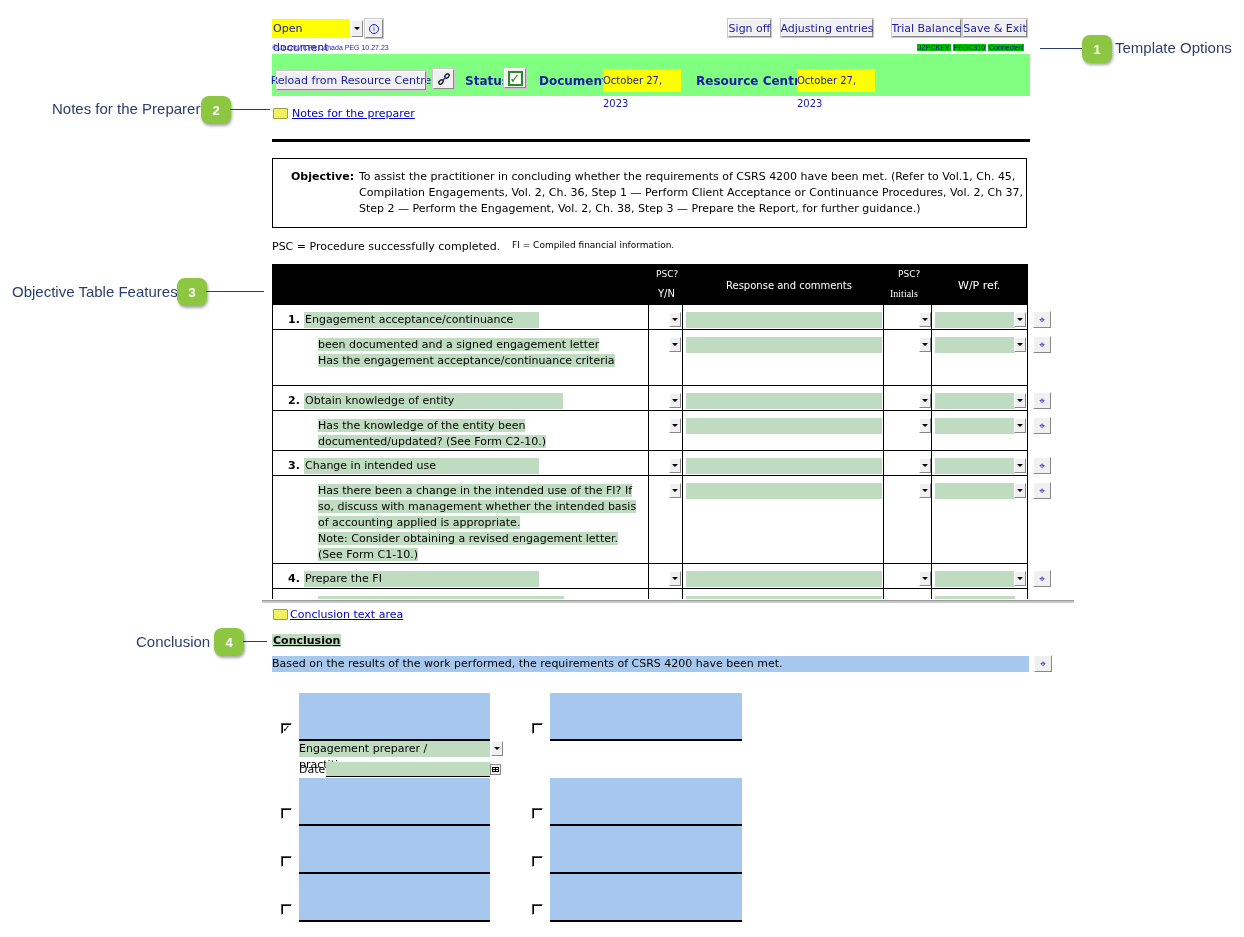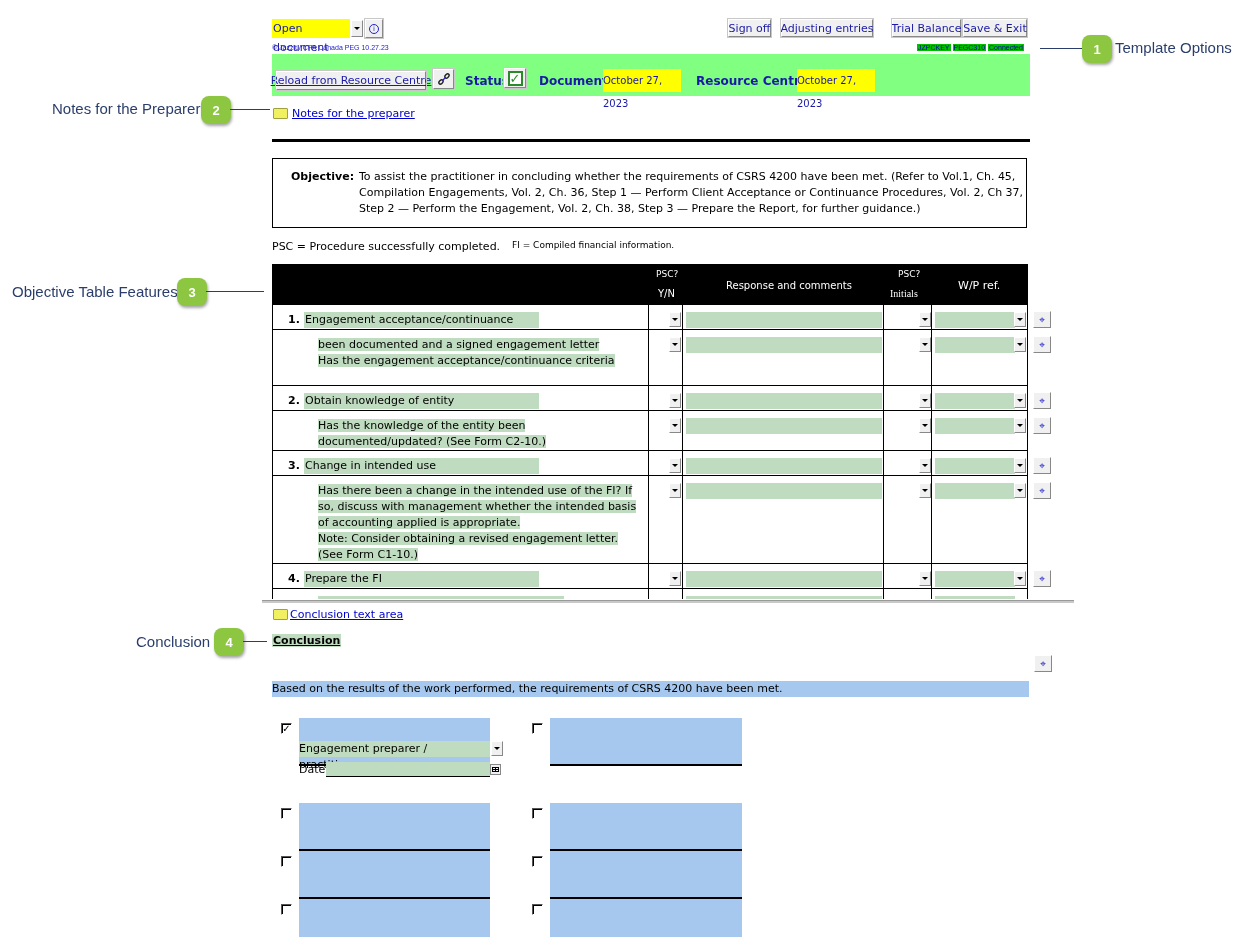--- a/index.html
+++ b/index.html
@@ -14,21 +14,21 @@
 
   
   .btn { position: absolute; background: #f0f0f0; border: 1px solid #fff; border-right-color: #888; border-bottom-color: #888; outline: 1px solid #c8c8c8; font-family: "DejaVu Sans", sans-serif; font-size: 11px; color: #1a1aa6; display: flex; align-items: center; justify-content: center; white-space: nowrap; cursor: pointer; }
   .ddbtn { position: absolute; width: 12px; height: 15px; background: #f0f0f0; border: 1px solid #fff; border-right-color: #888; border-bottom-color: #888; display: flex; align-items: center; justify-content: center; }
   .ddbtn::after { content: ""; width: 0; height: 0; border-left: 3px solid transparent; border-right: 3px solid transparent; border-top: 3px solid #000; }
   .picker { position: absolute; width: 18px; height: 17px; background: #f0f0f0; border: 1px solid #fff; border-right-color: #888; border-bottom-color: #888; display: flex; align-items: center; justify-content: center; color: #2222cc; font-size: 10px; }
 
   .yellow { background: #ffff00; }
   .green-band { background: #80ff80; }
   .field-green { background: #c0dcc0; }
-  .field-blue { background: #a6c8ee; margin-top: 25px; }
+  .field-blue { background: #a6c8ee; }
 
   .link { color: #0000cc; text-decoration: underline; font-size: 11px; }
 
   
   .tbl-line-h { position: absolute; height: 1px; background: #000; }
   .tbl-line-v { position: absolute; width: 1px; background: #000; }
   .cell-text { position: absolute; font-size: 11px; line-height: 16px; }
   .hl { background: #c0dcc0; }
   .chk { position: absolute; width: 11px; height: 11px; border: 1px solid #fff; border-left-color: #555; border-top-color: #555; background: #fff; box-shadow: inset 1px 1px 0 #000; font-size: 10px; line-height: 9px; text-align: center; font-weight: bold; }
 </style>
@@ -66,21 +66,21 @@
 
 <div class="abs" style="left:272px; top:44px; font-family:'Liberation Sans',sans-serif; font-size:7px; color:#2222cc;">© Jazzit / CPA Canada PEG 10.27.23</div>
 
 <div class="abs" style="left:917px; top:44px; display:flex; gap:2px; font-family:'Liberation Sans',sans-serif; font-size:7px;">
   <span style="background:#00c000; color:#0000aa; padding:0 1px;">JZPCKEY</span>
   <span style="background:#00c000; color:#0000aa; padding:0 1px;">PEGC310</span>
   <span style="background:#00c000; color:#0000aa; padding:0 1px;">Connected</span>
 </div>
 
 <div class="abs green-band" style="left:272px; top:54px; width:758px; height:42px;"></div>
-<div class="btn" style="left:276px; top:71px; width:150px; height:19px;text-decoration:underline;">Reload from Resource Centre</div>
+<div class="btn" style="left:276px; top:71px; width:150px; height:19px;">Reload from Resource Centre</div>
 <div class="btn" style="left:433px; top:69px; width:21px; height:20px;">
   <svg width="16" height="16" viewBox="0 0 16 16">
     <ellipse cx="5" cy="11" rx="2.5" ry="1.6" transform="rotate(-45 5 11)" fill="none" stroke="#222" stroke-width="1.4"></ellipse>
     <ellipse cx="11" cy="5" rx="2.5" ry="1.6" transform="rotate(-45 11 5)" fill="none" stroke="#222" stroke-width="1.4"></ellipse>
     <line x1="6.5" y1="9.5" x2="9.5" y2="6.5" stroke="#2222cc" stroke-width="1.2"></line>
   </svg>
 </div>
 <div class="abs" style="left:465px; top:74px; font-size:12px; font-weight:bold; color:#1a1aa6;">Status:</div>
 <div class="btn" style="left:504px; top:68px; width:22px; height:20px;">
   <span style="display:inline-block; width:15px; height:15px; border:2px solid #2a8a2a; background:#fff; color:#2a8a2a; font-size:13px; font-weight:bold; line-height:11px; text-align:center;">✓</span>
@@ -133,21 +133,21 @@
 
   <div class="cell-text" style="left:16px; top:7px; font-weight:bold;">1.</div>
   <div class="cell-text hl" style="left:32px; top:7px; width:235px; padding-left:1px;">Engagement acceptance/continuance</div>
 
   <div class="cell-text" style="left:46px; top:32px;">
     <div><span class="hl">been documented and a signed engagement letter</span></div>
     <div><span class="hl">Has the engagement acceptance/continuance criteria</span></div>
   </div>
 
   <div class="cell-text" style="left:16px; top:88px; font-weight:bold;">2.</div>
-  <div class="cell-text hl" style="left:32px; top:88px; width:235px; padding-left:1px;">Obtain knowledge of entity</div>
+  <div class="cell-text hl" style="left:32px; top:88px; width:259px; padding-left:1px;">Obtain knowledge of entity</div>
   <div class="cell-text" style="left:46px; top:113px;">
     <div><span class="hl">Has the knowledge of the entity been</span></div>
     <div><span class="hl">documented/updated? (See Form C2-10.)</span></div>
   </div>
 
   <div class="cell-text" style="left:16px; top:153px; font-weight:bold;">3.</div>
   <div class="cell-text hl" style="left:32px; top:153px; width:235px; padding-left:1px;">Change in intended use</div>
   <div class="cell-text" style="left:46px; top:178px;">
     <div><span class="hl">Has there been a change in the intended use of the FI? If</span></div>
     <div><span class="hl">so, discuss with management whether the intended basis</span></div>

